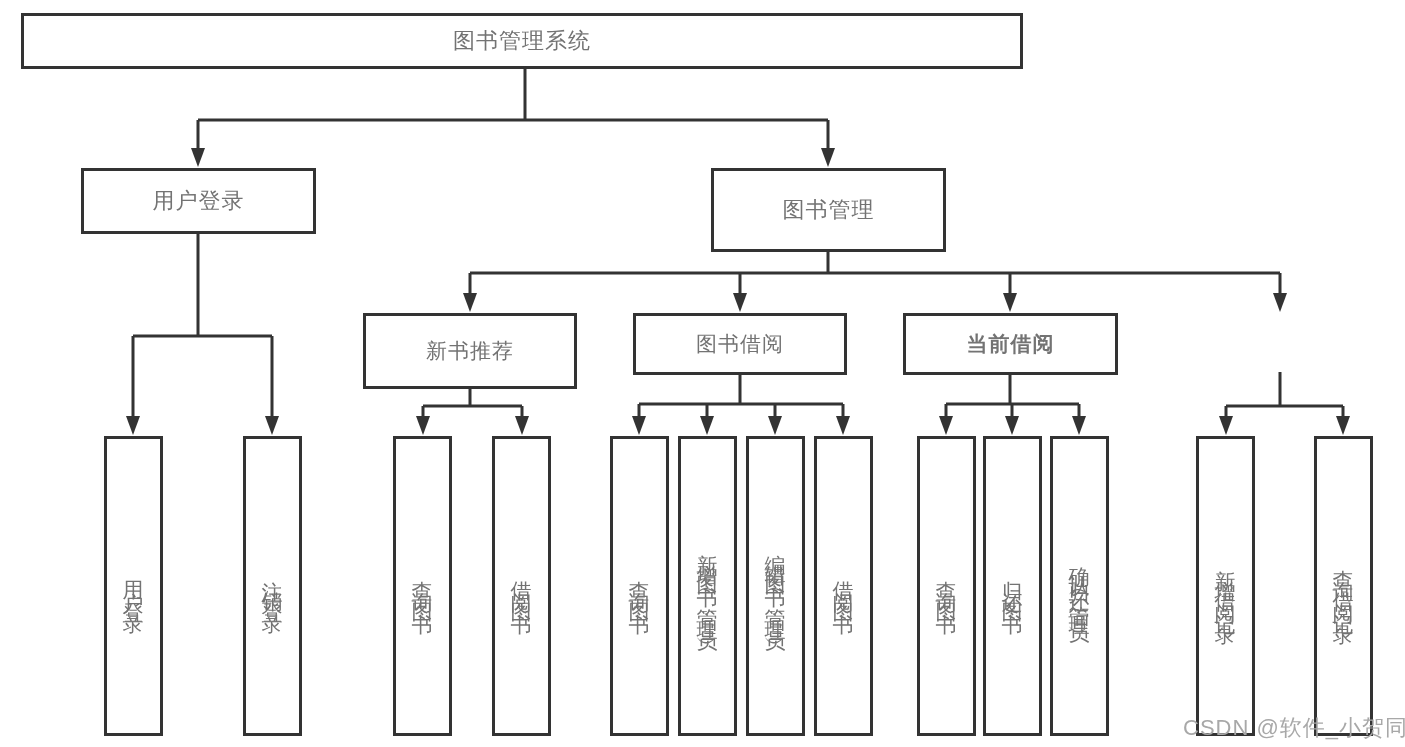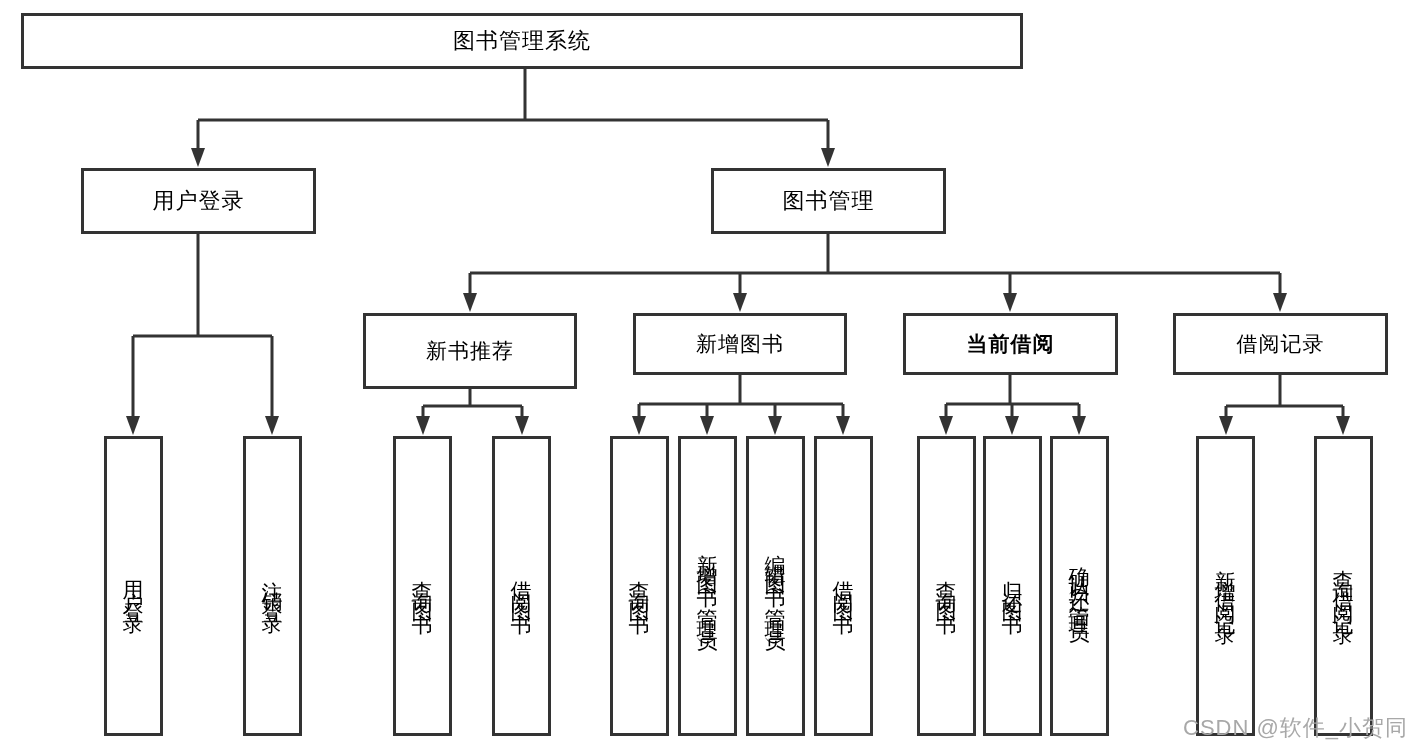--- a/index.html
+++ b/index.html
@@ -10,21 +10,21 @@
     font-family:"Liberation Sans", sans-serif;
     overflow:hidden;
   }
   .connectors { position:absolute; left:0; top:0; width:1405px; height:747px; }
   .node {
     position:absolute;
     box-sizing:border-box;
     border:3px solid #333333;
     background:#ffffff;
     display:flex; align-items:center; justify-content:center;
-    color:#000000;
+    color:#737373;
     font-size:21px;
     letter-spacing:1px;
     text-align:center;
     z-index:2;
   }
   .leaf span {
     writing-mode:vertical-rl;
     text-orientation:mixed;
     letter-spacing:11px;
     line-height:1.1;
@@ -89,35 +89,32 @@
     <polygon points="1336,416 1350,416 1343,435"></polygon>
   </svg>
 
   <div class="node" style="left:21px; top:13px; width:1002px; height:56px; font-size:22px;">
     <span>图书管理系统</span>
   </div>
 
   <div class="node" style="left:81px; top:168px; width:235px; height:66px; font-size:22px;">
     <span>用户登录</span>
   </div>
-  <div class="node" style="left:711px; top:168px; width:235px; height:66px; font-size:22px;">
+  <div class="node" style="left:711px; top:168px; width:235px; height:84px; font-size:22px;">
     <span>图书管理</span>
   </div>
 
   <div class="node" style="left:363px; top:313px; width:214px; height:76px;">
     <span>新书推荐</span>
   </div>
   <div class="node" style="left:633px; top:313px; width:214px; height:62px;">
-    <span>新增图书</span>
+    <span>图书借阅</span>
   </div>
   <div class="node" style="left:903px; top:313px; width:215px; height:62px;font-weight:bold;">
     <span>当前借阅</span>
-  </div>
-  <div class="node" style="left:1173px; top:313px; width:215px; height:62px;">
-    <span>借阅记录</span>
   </div>
 
   <div class="node leaf" style="left:104px; top:436px; width:59px; height:300px;">
     <span>用户登录</span>
   </div>
   <div class="node leaf" style="left:243px; top:436px; width:59px; height:300px;">
     <span>注销登录</span>
   </div>
 
   <div class="node leaf" style="left:393px; top:436px; width:59px; height:300px;">

